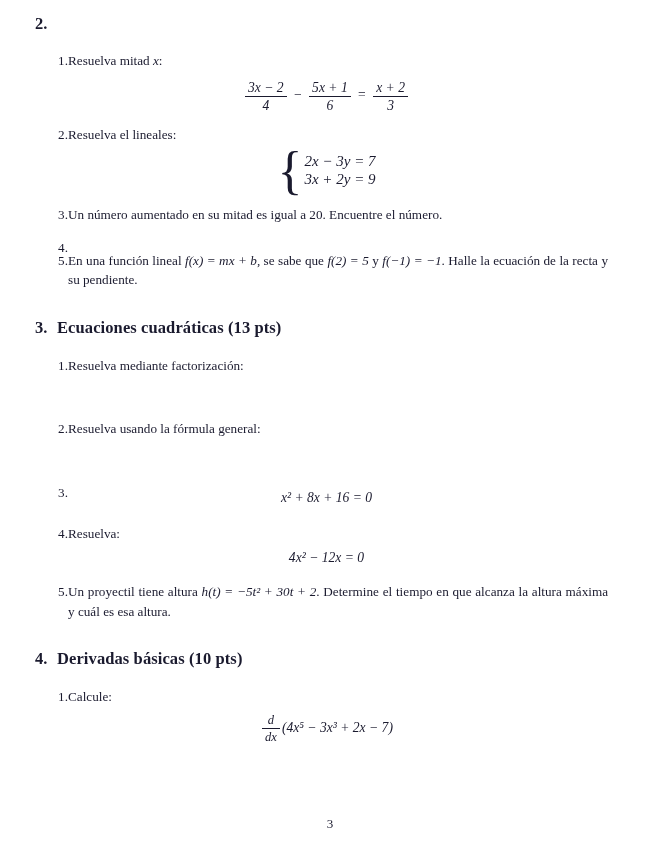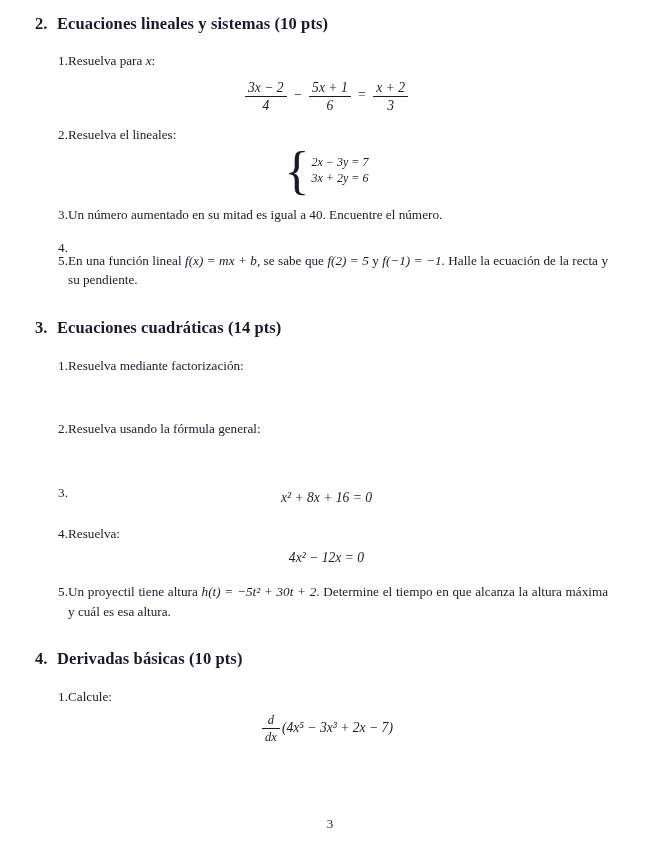--- a/index.html
+++ b/index.html
@@ -105,21 +105,21 @@
     align-items: center;
     margin-right: 2px;
     font-weight: 300;
   }
   .system .rows {
     display: flex;
     flex-direction: column;
     justify-content: center;
     gap: 1px;
     padding: 3px 0;
-    font-size: 12px;
+    font-size: 15px;
   }
 
   .page-number {
     position: absolute;
     left: 0;
     right: 0;
     text-align: center;
     font-size: 13px;
   }
 
@@ -127,30 +127,29 @@
   .spacer-md { height: 13px; }
 </style>
 </head>
 <body>
 
 <div class="page">
 
   <div style="height:14px"></div>
   <div class="section-heading">
     <span class="sec-num">2.</span>
-    <span class="sec-title">Ecuaciones lineales y sistemas (10 pts)</span>
   </div>
 
   <div style="height:17px"></div>
 
   <ol class="qlist">
 
     <li class="qitem">
       <span class="num">1.</span>
-      <span class="qtext"><span>Resuelva para </span><span class="mathit">x</span><span>:</span></span>
+      <span class="qtext"><span>Resuelva mitad </span><span class="mathit">x</span><span>:</span></span>
     </li>
 
     <div class="spacer-sm"></div>
 
     <div class="display-math">
       <span class="eq">
         <span class="frac">
           <span class="top mathit">3x − 2</span>
           <span class="bar"></span>
           <span class="bot mathit">4</span>
@@ -177,50 +176,50 @@
       <span class="qtext">Resuelva el lineales:</span>
     </li>
 
     <div style="height:4px"></div>
 
     <div class="display-math">
       <span class="system">
         <span class="brace">{</span>
         <span class="rows">
           <span class="mathit">2x − 3y = 7</span>
-          <span class="mathit">3x + 2y = 6</span>
+          <span class="mathit">3x + 2y = 9</span>
         </span>
       </span>
     </div>
 
     <div style="height:12px"></div>
 
     <li class="qitem">
       <span class="num">3.</span>
-      <span class="qtext">Un número aumentado en su mitad es igual a 40. Encuentre el número.</span>
+      <span class="qtext">Un número aumentado en su mitad es igual a 20. Encuentre el número.</span>
     </li>
 
     <div class="spacer-md"></div>
 
     <li class="qitem">
       <span class="num">4.</span>
     </li>
 
     <div class="spacer-md"></div>
 
     <li class="qitem">
       <span class="num">5.</span>
       <span class="qtext"><span>En una función lineal </span><span class="mathit">f(x) = mx + b</span><span>, se sabe que </span><span class="mathit">f(2) = 5</span><span> y </span><span class="mathit">f(−1) = −1</span><span>. Halle la ecuación de la recta y su pendiente.</span></span>
     </li>
   </ol>
 
   <div style="height:28px"></div>
   <div class="section-heading">
     <span class="sec-num">3.</span>
-    <span class="sec-title">Ecuaciones cuadráticas (14 pts)</span>
+    <span class="sec-title">Ecuaciones cuadráticas (13 pts)</span>
   </div>
 
   <div style="height:18px"></div>
 
   <ol class="qlist">
 
     <li class="qitem">
       <span class="num">1.</span>
       <span class="qtext">Resuelva mediante factorización:</span>
     </li>

